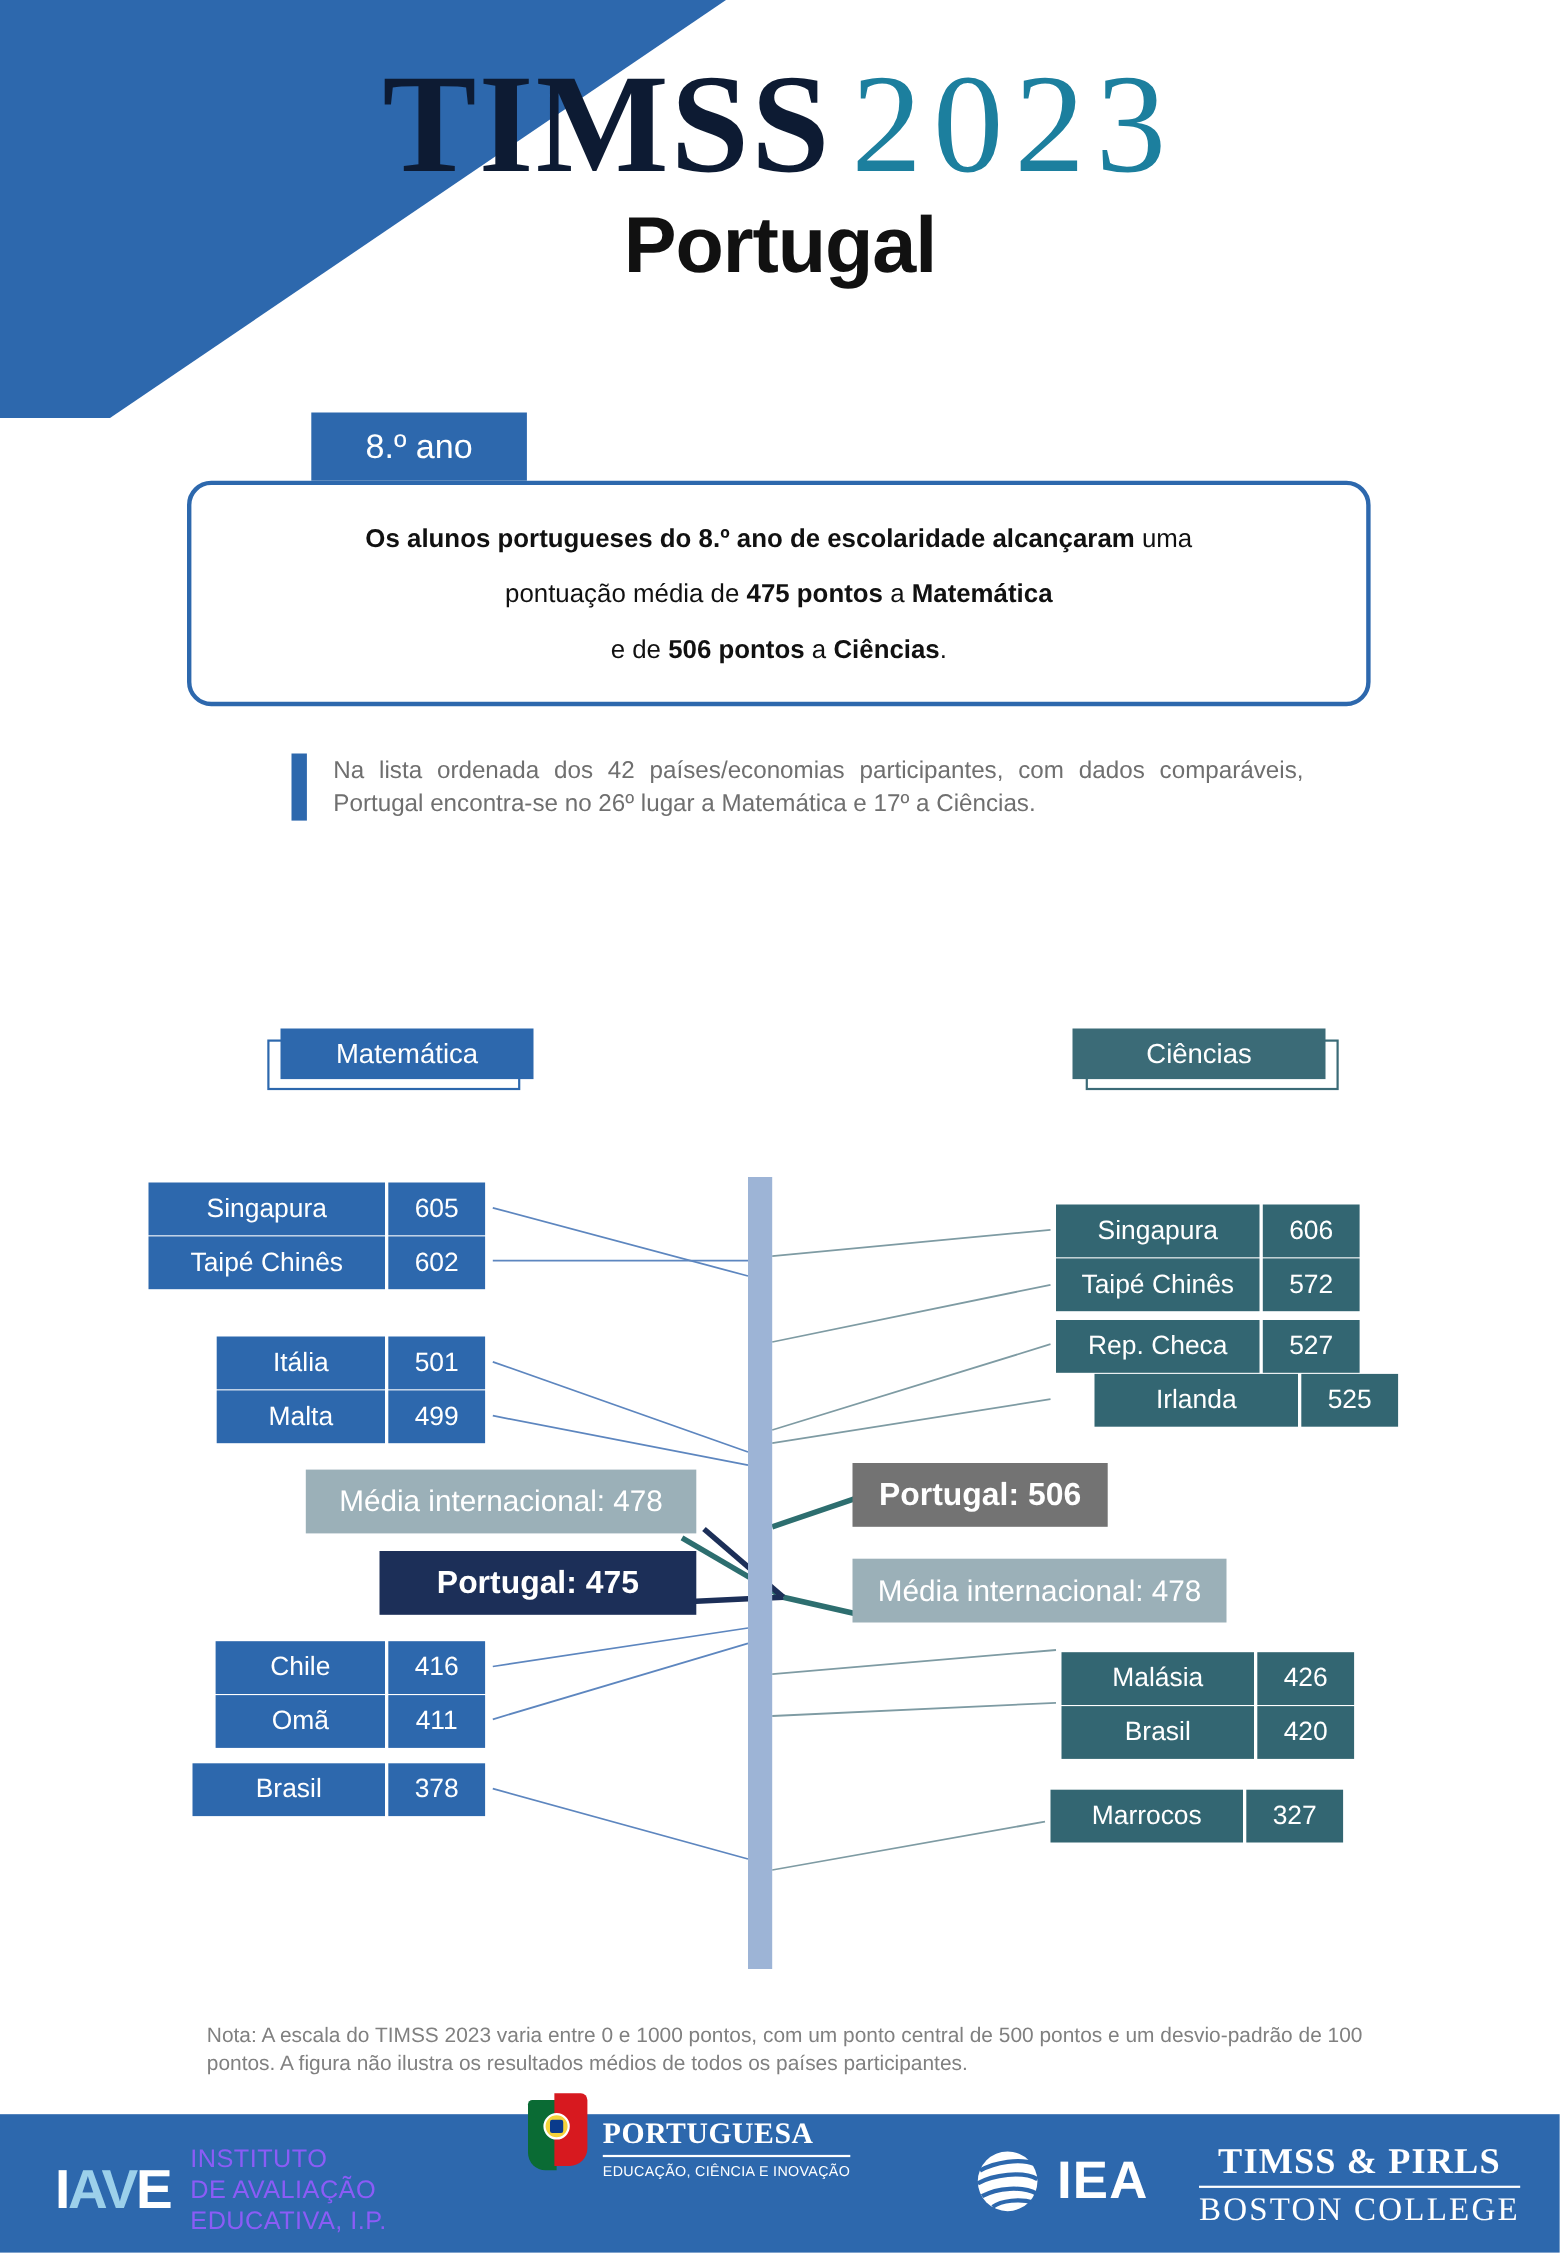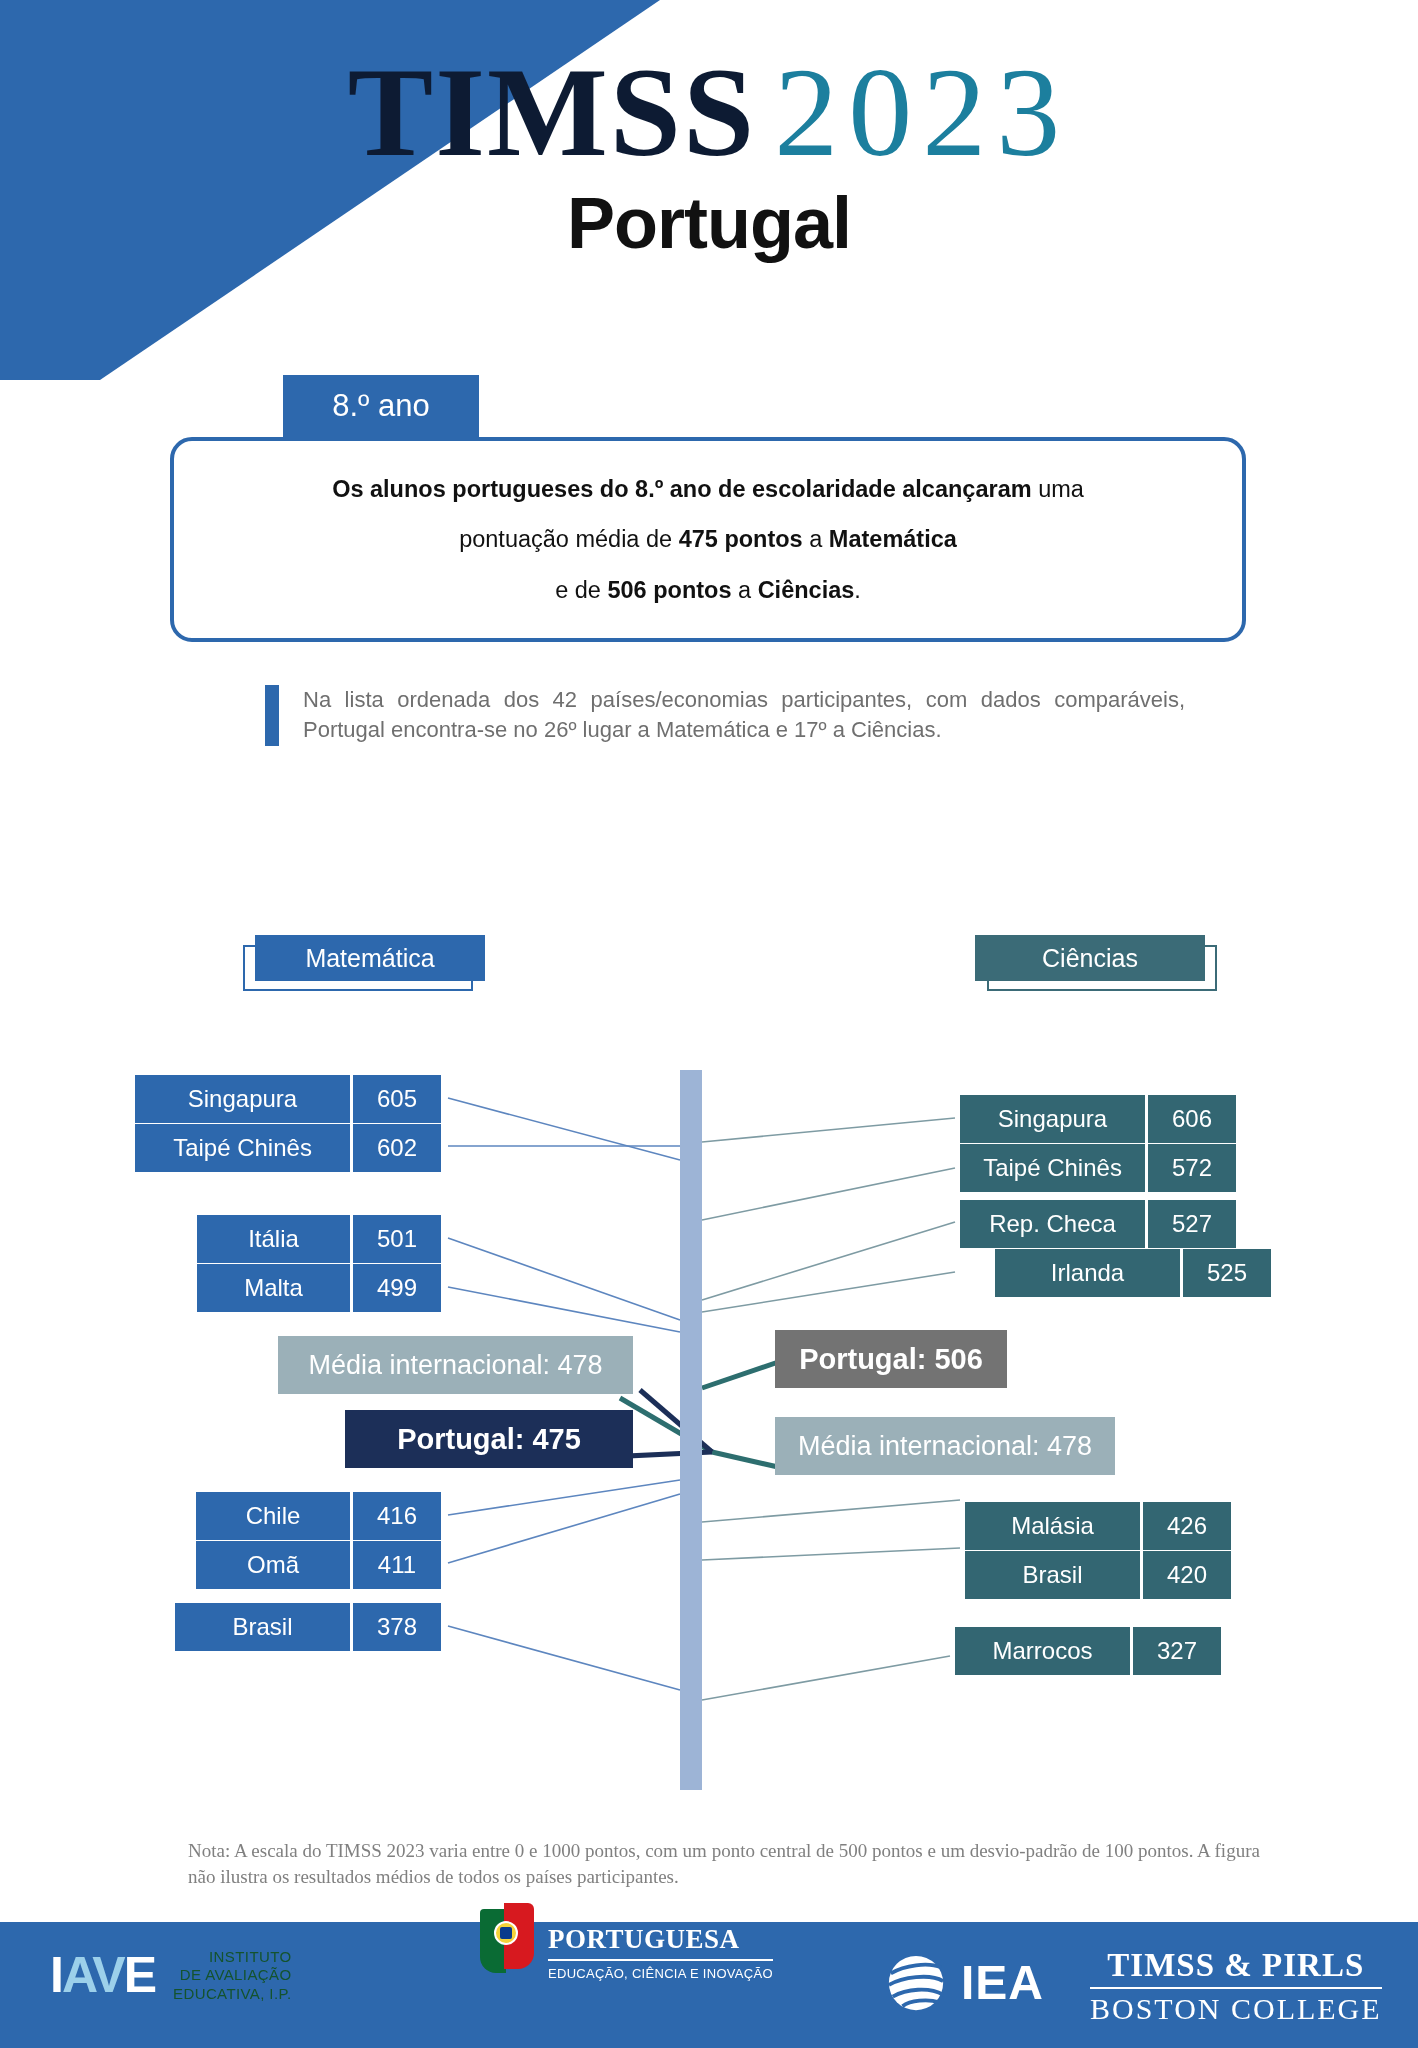--- a/index.html
+++ b/index.html
@@ -97,33 +97,33 @@
   }
   .hl-intl-math{background:#9bb0b8;}
   .hl-pt-math{background:#1c2f58;font-weight:700;font-size:29px;}
   .hl-pt-sci{background:#737373;font-weight:700;font-size:29px;}
   .hl-intl-sci{background:#9bb0b8;}
 
   
   .note-bottom{
     position:absolute;left:188px;top:1838px;width:1080px;
   }
-  .note-bottom p{margin:0;font-size:19px;color:#808080;line-height:1.35;font-family:Liberation Serif, serif;}
+  .note-bottom p{margin:0;font-size:19px;color:#808080;line-height:1.35;}
 
   
   .footer{
     position:absolute;left:0;top:1922px;width:1418px;height:126px;
     background:#2d68ad;
     display:flex;align-items:center;
   }
   .logo-iave{position:absolute;left:50px;top:1948px;display:flex;align-items:center;gap:18px;}
   .iave-mark{font-family:"Liberation Sans", sans-serif;font-weight:700;font-size:50px;line-height:1;letter-spacing:-2px;}
   .iave-mark .w{color:#ffffff;}
   .iave-mark .l{color:#9cd0ea;}
-  .iave-sub{color:#14532d;font-size:15px;line-height:1.22;letter-spacing:.4px;text-align:right;}
+  .iave-sub{color:#8b5cf6;font-size:23px;line-height:1.22;letter-spacing:.4px;}
 
   .logo-rp{position:absolute;left:480px;top:1898px;display:flex;align-items:center;gap:14px;}
   .rp-shield{position:relative;width:54px;height:74px;}
   .rp-shield .g{position:absolute;left:0;top:6px;width:26px;height:64px;background:#0a6b34;border-radius:4px 0 0 16px;}
   .rp-shield .r{position:absolute;left:24px;top:0;width:30px;height:66px;background:#d7191f;border-radius:0 6px 16px 0;}
   .rp-shield .c{position:absolute;left:14px;top:18px;width:24px;height:24px;border-radius:50%;background:#f5d33a;border:2px solid #ffffff;box-sizing:border-box;}
   .rp-shield .c2{position:absolute;left:20px;top:24px;width:12px;height:12px;background:#0a3b8c;border-radius:2px;}
   .rp-text{color:#ffffff;}
   .rp-title{font-family:"Liberation Serif", serif;font-weight:700;font-size:27px;line-height:1.02;letter-spacing:.5px;}
   .rp-rule{height:2px;background:#ffffff;margin:6px 0 5px 0;width:100%;}

